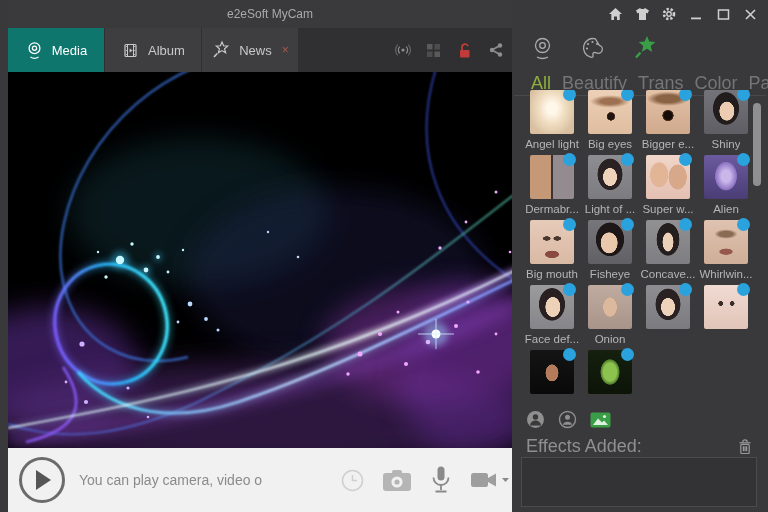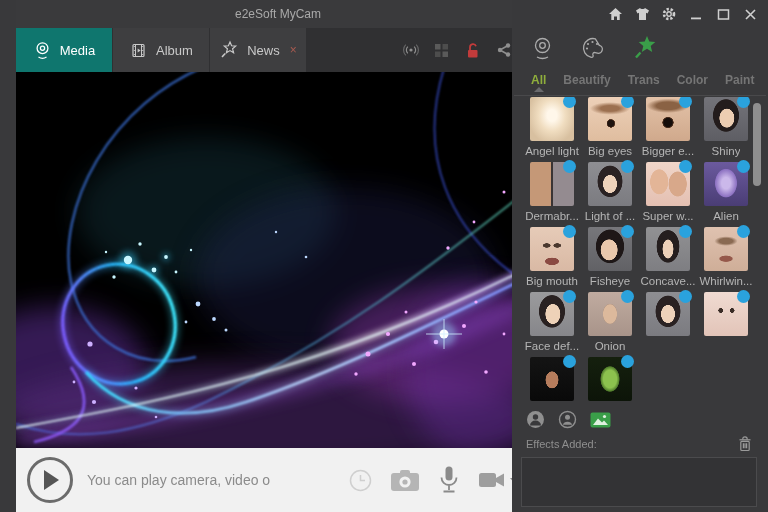--- a/index.html
+++ b/index.html
@@ -1,21 +1,21 @@
 <!DOCTYPE html>
 <html><head>
 <meta charset="utf-8">
 <style>
   html,body{margin:0;padding:0;background:#222;}
   .window{position:relative;width:768px;height:512px;background:#39393b;overflow:hidden;
           font-family:"Liberation Sans",sans-serif;-webkit-font-smoothing:antialiased;}
   svg{display:block}
 
   
-  .left{position:absolute;left:16px;top:0;width:524px;height:512px;}
+  .left{position:absolute;left:8px;top:0;width:524px;height:512px;}
   .titlebar{height:28px;background:#3a3a3c;color:#a9a9a9;font-size:12px;line-height:28px;text-align:center;}
   .tabstrip{height:44px;background:#303032;display:flex;align-items:stretch;position:relative;}
   .tab{width:96px;display:flex;align-items:center;justify-content:center;gap:8px;
        background:#3e3e40;color:#c9c9c9;font-size:13px;margin-right:1px;cursor:default;}
   .tab.active{background:#0f766e;color:#fff;}
   .tab .closex{font-size:12px;color:#a85a50;margin-left:2px;line-height:1;}
   .strip-icons{position:absolute;right:6px;top:0;height:44px;display:flex;align-items:center;gap:13px;}
   .strip-icons .icn{display:flex;align-items:center;justify-content:center;width:18px;height:18px;}
   .guillemet{color:#8f8f8f;font-size:15px;line-height:1;}
 
@@ -29,40 +29,40 @@
             border-top:10px solid transparent;border-bottom:10px solid transparent;}
   .hint{margin-left:14px;font-size:14px;color:#8b8b8b;white-space:nowrap;overflow:hidden;width:183px;}
   .player-icons{position:absolute;right:10px;top:0;height:64px;display:flex;align-items:center;gap:17px;}
   .vcam-wrap{display:flex;align-items:center;gap:3px;}
 
   
   .right{position:absolute;right:0;top:0;width:256px;height:512px;background:#39393b;}
   .winctrl{height:28px;display:flex;justify-content:flex-end;align-items:center;gap:11px;padding-right:10px;}
   .winctrl .icn{width:16px;height:16px;display:flex;align-items:center;justify-content:center;}
   .sections{height:40px;display:flex;align-items:center;gap:25px;padding-left:18px;}
-  .cats{height:27px;display:flex;align-items:flex-start;gap:17px;padding-left:17px;
-        border-bottom:1px solid #49494b;font-size:12px;color:#757575;position:relative;margin:0 2px 0 2px;font-weight:bold;}
+  .cats{height:27px;display:flex;align-items:flex-start;gap:11px;padding-left:17px;
+        border-bottom:1px solid #49494b;font-size:18px;color:#757575;position:relative;margin:0 2px 0 2px;}
   .cat{padding-top:5px;cursor:pointer;position:relative;}
   .cat.active{color:#8fae3c;}
   .cat.active::after{content:"";position:absolute;left:50%;bottom:-5px;transform:translateX(-50%);
         width:0;height:0;border-left:5px solid transparent;border-right:5px solid transparent;
         border-bottom:5px solid #6a6a6c;}
 
-  .grid{position:absolute;left:11px;top:97px;width:232px;height:309px;overflow:hidden;
+  .grid{position:absolute;left:11px;top:90px;width:232px;height:309px;overflow:hidden;
         display:grid;grid-template-columns:repeat(4,58px);grid-auto-rows:65px;}
   .cell{display:flex;flex-direction:column;align-items:center;cursor:pointer;}
   .thumb{width:44px;height:44px;border-radius:2px;position:relative;flex:none;}
   .badge{position:absolute;top:-2px;right:-2px;width:13px;height:13px;border-radius:50%;background:#2aa2dd;}
   .elabel{margin-top:4px;font-size:11.5px;color:#b5b5b5;max-width:58px;white-space:nowrap;overflow:hidden;}
 
   .scrollbar{position:absolute;right:7px;top:103px;width:8px;height:83px;background:#8f8f8f;border-radius:4px;cursor:pointer;}
 
   .footer-icons{position:absolute;left:14px;top:410px;display:flex;align-items:center;gap:13px;}
   .effects-added{position:absolute;left:14px;right:16px;top:436px;display:flex;
-                 justify-content:space-between;align-items:center;color:#8f8f8f;font-size:11px;}
+                 justify-content:space-between;align-items:center;color:#8f8f8f;font-size:18px;}
   .added-box{position:absolute;left:9px;right:11px;top:457px;bottom:5px;background:#333335;border:1px solid #4b4b4d;}
 </style>
 </head>
 <body>
 
 <div class="window">
 
   <div class="left">
 
     <div class="titlebar">

